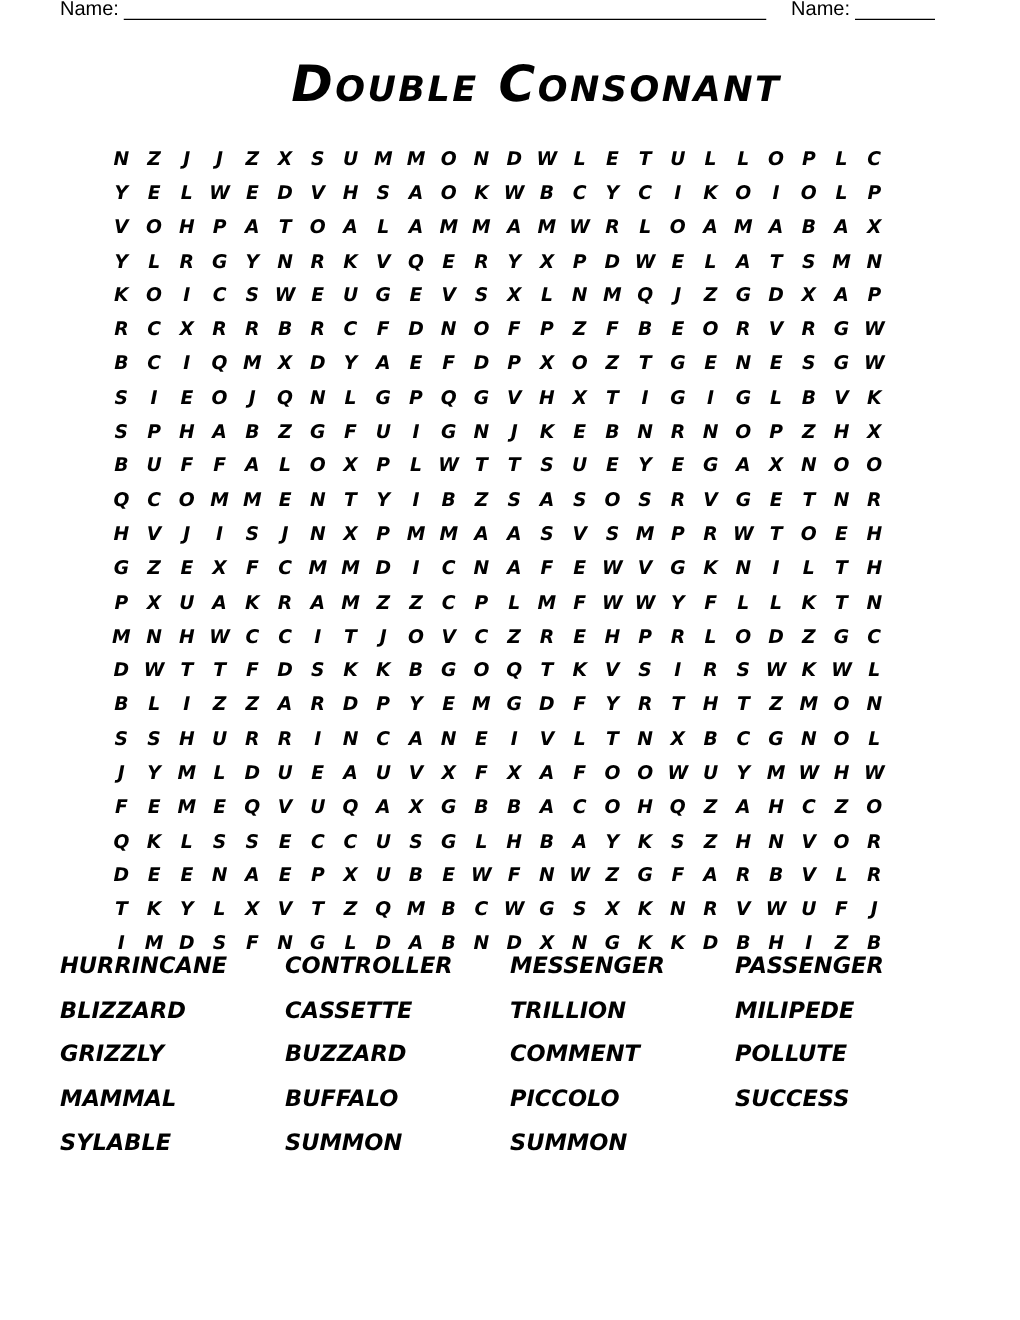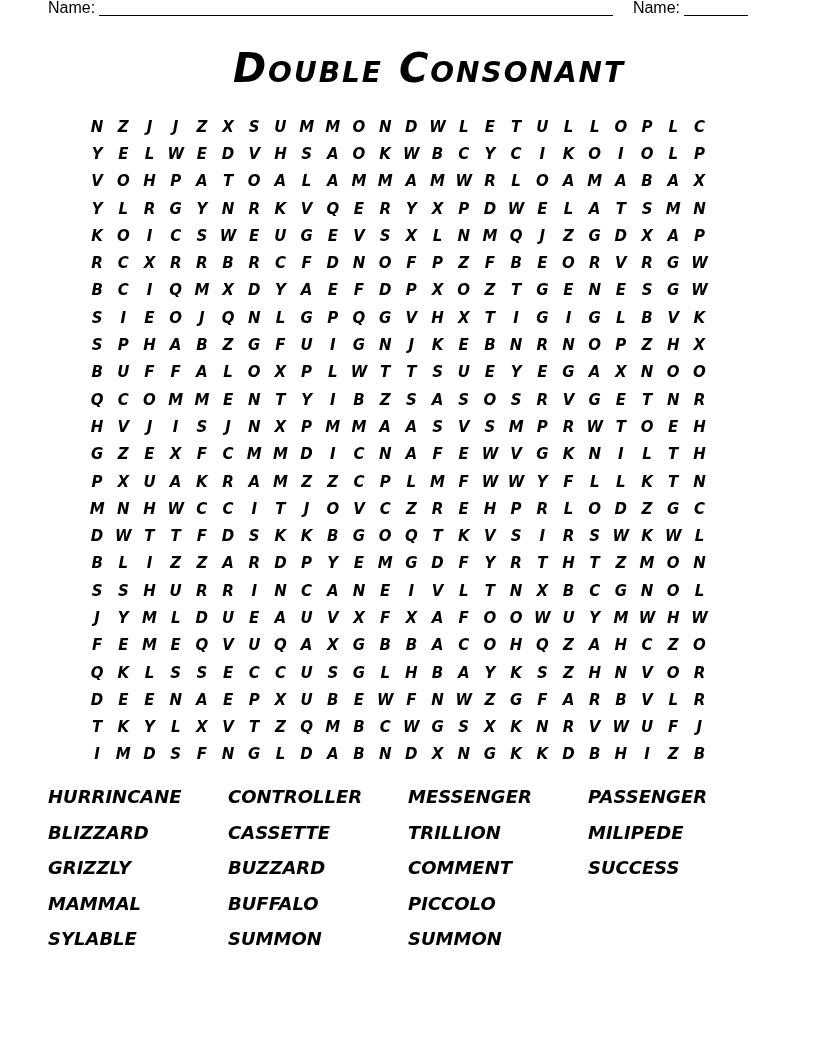--- a/index.html
+++ b/index.html
@@ -10,21 +10,21 @@
     .header .line { display: inline-block; border-bottom: 1px solid #000; height: 14px; }
     .header .name-line { width: 530px; margin-right: 20px; }
     .header .date-line { width: 66px; }
     .title { position: absolute; top: 38px; left: 0; width: 816px; text-align: center;
       font-family: "DejaVu Sans", sans-serif; font-weight: bold; font-style: italic;
       font-size: 40px; font-variant: small-caps; letter-spacing: 2px; line-height: 60px; padding-left: 21px; }
     .grid { position: absolute; top: 113px; left: 84px; }
     .grid-row { display: flex; height: 27.3px; align-items: center; }
     .cell { width: 26.2px; text-align: center; font-family: "DejaVu Sans", sans-serif;
       font-weight: bold; font-style: italic; font-size: 15px; }
-    .words { position: absolute; top: 782px; left: 48px; display: grid;
+    .words { position: absolute; top: 758px; left: 48px; display: grid;
       grid-template-columns: 180px 180px 180px 180px; grid-auto-flow: column;
       grid-template-rows: repeat(5, 35.5px); }
     .word { font-family: "DejaVu Sans", sans-serif; font-weight: bold; font-style: italic;
       font-size: 18px; line-height: 30px; }
   </style>
 </head>
 <body>
 
 <div class="header">
   <span class="lbl">Name:</span>
@@ -673,14 +673,15 @@
     <div class="word">BUZZARD</div>
     <div class="word">BUFFALO</div>
     <div class="word">SUMMON</div>
     <div class="word">MESSENGER</div>
     <div class="word">TRILLION</div>
     <div class="word">COMMENT</div>
     <div class="word">PICCOLO</div>
     <div class="word">SUMMON</div>
     <div class="word">PASSENGER</div>
     <div class="word">MILIPEDE</div>
+    <div class="word">POLLUTE</div>
     <div class="word">SUCCESS</div>
   </div>
 
 </body></html>

